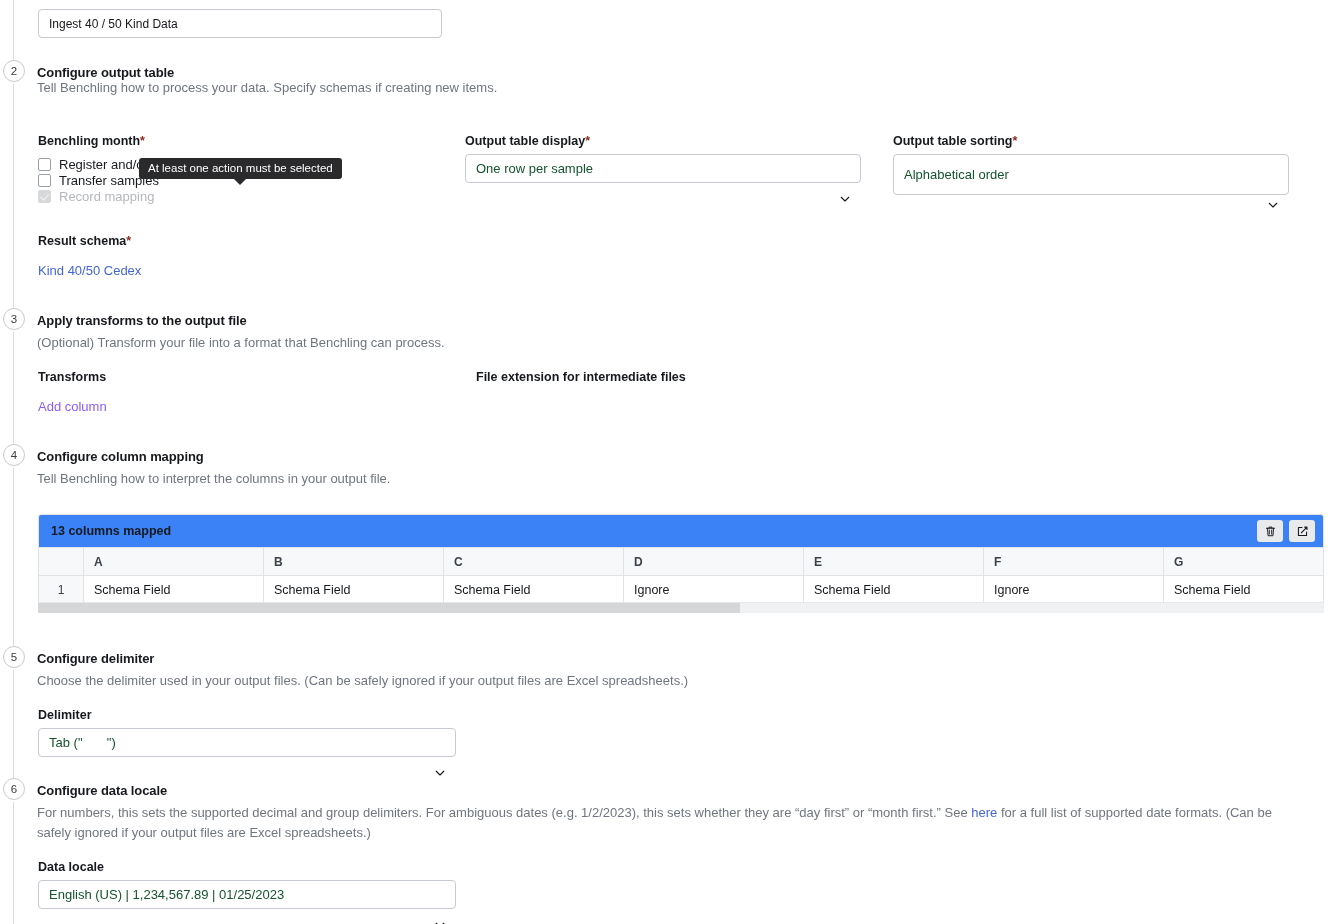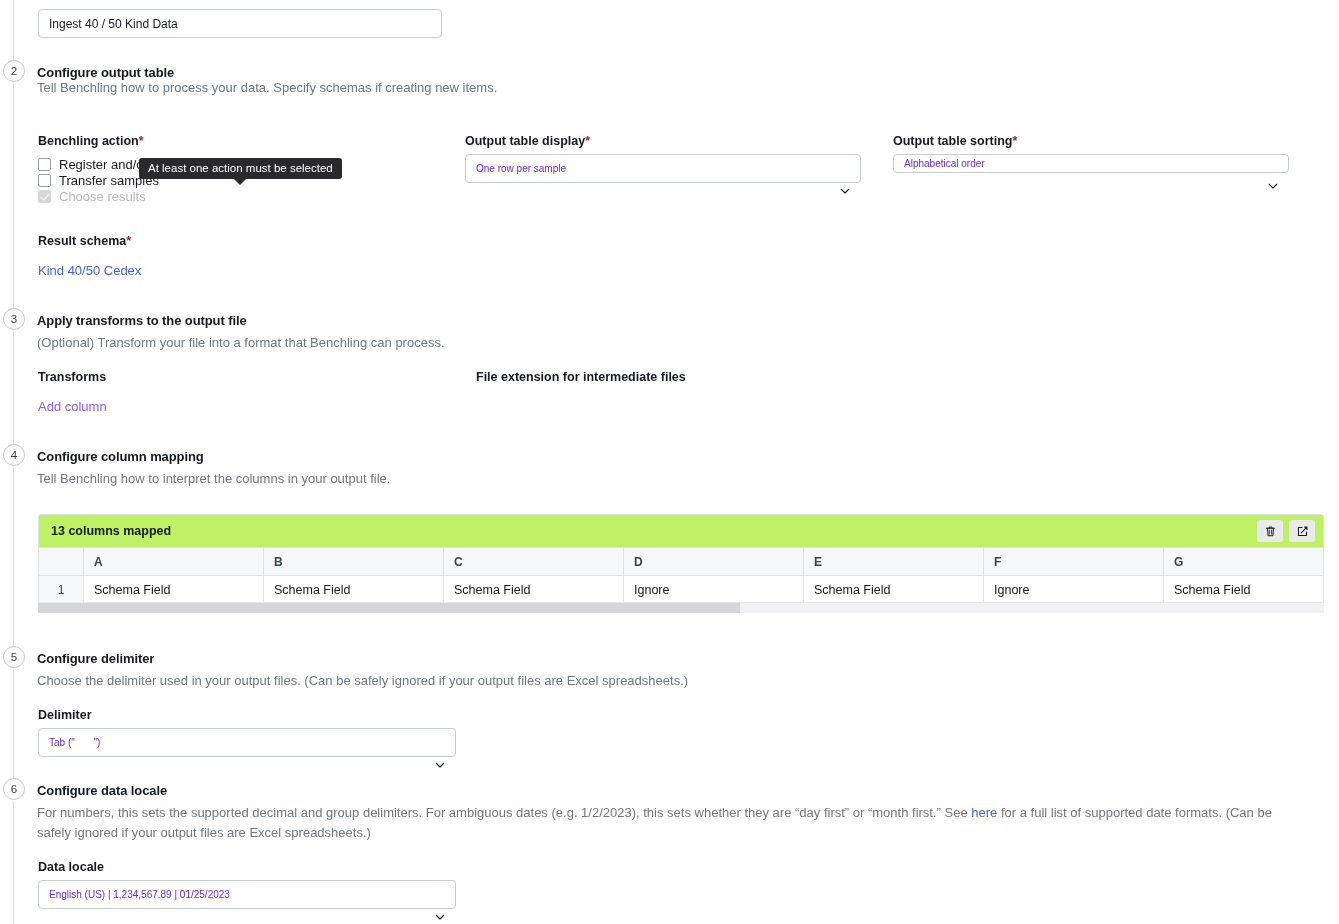--- a/index.html
+++ b/index.html
@@ -52,22 +52,22 @@
     color: #16191d;
     padding: 0 10px;
     font-family: "Liberation Sans", sans-serif;
     outline: none;
   }
   .select-box {
     position: absolute;
     background: #fff;
     border: 1px solid #c6cad1;
     border-radius: 4px;
-    font-size: 10px;
-    color: #6d28d9;
+    font-size: 13px;
+    color: #14532d;
     display: flex; align-items: center;
     padding: 0 10px;
     white-space: pre;
   }
   .select-box .chev {
     position: absolute; right: 10px; top: 50%;
     width: 11px; height: 11px; margin-top: -4px;
   }
   .select-box .chev svg { display: block; }
 
@@ -118,21 +118,21 @@
     border: 1px solid #e0e2e5;
     border-radius: 3px;
     background: #fff;
     overflow: hidden;
   }
   .map-head {
     height: 33px; display: flex; align-items: center;
     padding-left: 12px;
     font-size: 12.5px; font-weight: bold; color: #16191d;
     border-bottom: 1px solid #e0e2e5;
-    background: #bef264;
+    background: #3b82f6;
     position: relative;
   }
   .map-actions { position: absolute; right: 8px; top: 5px; display: flex; gap: 6px; }
   .icon-btn {
     width: 26px; height: 22px; background: #e9eaec;
     border-radius: 3px; display: flex; align-items: center; justify-content: center;
   }
   .icon-btn svg { display: block; }
 
   .map-grid { display: flex; flex-direction: column; }
@@ -171,49 +171,49 @@
   <div class="rail-line" style="top:468px;height:178px;"></div>
   <div class="rail-line" style="top:670px;height:108px;"></div>
   <div class="rail-line" style="top:802px;height:122px;"></div>
 
   <input class="text-input" style="left: 38px; top: 9px; width: 404px; height: 29px;" value="Ingest 40 / 50 Kind Data">
 
   <div class="step-num" style="top:60px;">2</div>
   <div class="step-title" style="top:65px;">Configure output table</div>
   <div class="step-desc" style="top:78px;text-align:right;">Tell Benchling how to process your data. Specify schemas if creating new items.</div>
 
-  <div class="field-label" style="left:38px;top:134px;"><span>Benchling action</span><span class="req">*</span></div>
+  <div class="field-label" style="left:38px;top:134px;"><span>Benchling month</span><span class="req">*</span></div>
 
   <div class="cb-row" style="left:38px;top:156px;">
     <span class="cb-box"></span>
     <span class="cb-label">Register and/or update entities</span>
   </div>
   <div class="cb-row" style="left:38px;top:172px;">
     <span class="cb-box"></span>
     <span class="cb-label">Transfer samples</span>
   </div>
   <div class="cb-row" style="left:38px;top:188px;">
     <span class="cb-box disabled"></span>
-    <span class="cb-label disabled">Choose results</span>
+    <span class="cb-label disabled">Record mapping</span>
   </div>
 
   <div class="tooltip" style="left:139px;top:158px;">At least one action must be selected</div>
 
   <div class="field-label" style="left:465px;top:134px;"><span>Output table display</span><span class="req">*</span></div>
   <div class="select-box" style="left:465px;top:154px;width:396px;height:29px;">
     <span>One row per sample</span>
     <span class="chev">
       <svg viewBox="0 0 12 12" width="12" height="9">
           <path d="M1 3 L6 8 L11 3" fill="none" stroke="#16191d" stroke-width="1.5" stroke-linecap="round" stroke-linejoin="round"></path>
         </svg>
     </span>
   </div>
 
   <div class="field-label" style="left:893px;top:134px;"><span>Output table sorting</span><span class="req">*</span></div>
-  <div class="select-box" style="left:893px;top:154px;width:396px;height:19px;align-items:center;">
+  <div class="select-box" style="left:893px;top:154px;width:396px;height:41px;align-items:center;">
     <span>Alphabetical order</span>
     <span class="chev">
       <svg viewBox="0 0 12 12" width="12" height="9">
           <path d="M1 3 L6 8 L11 3" fill="none" stroke="#16191d" stroke-width="1.5" stroke-linecap="round" stroke-linejoin="round"></path>
         </svg>
     </span>
   </div>
 
   <div class="field-label" style="left:38px;top:234px;"><span>Result schema</span><span class="req">*</span></div>
   <a class="link-text" style="left:38px;top:263px;">Kind 40/50 Cedex</a>

